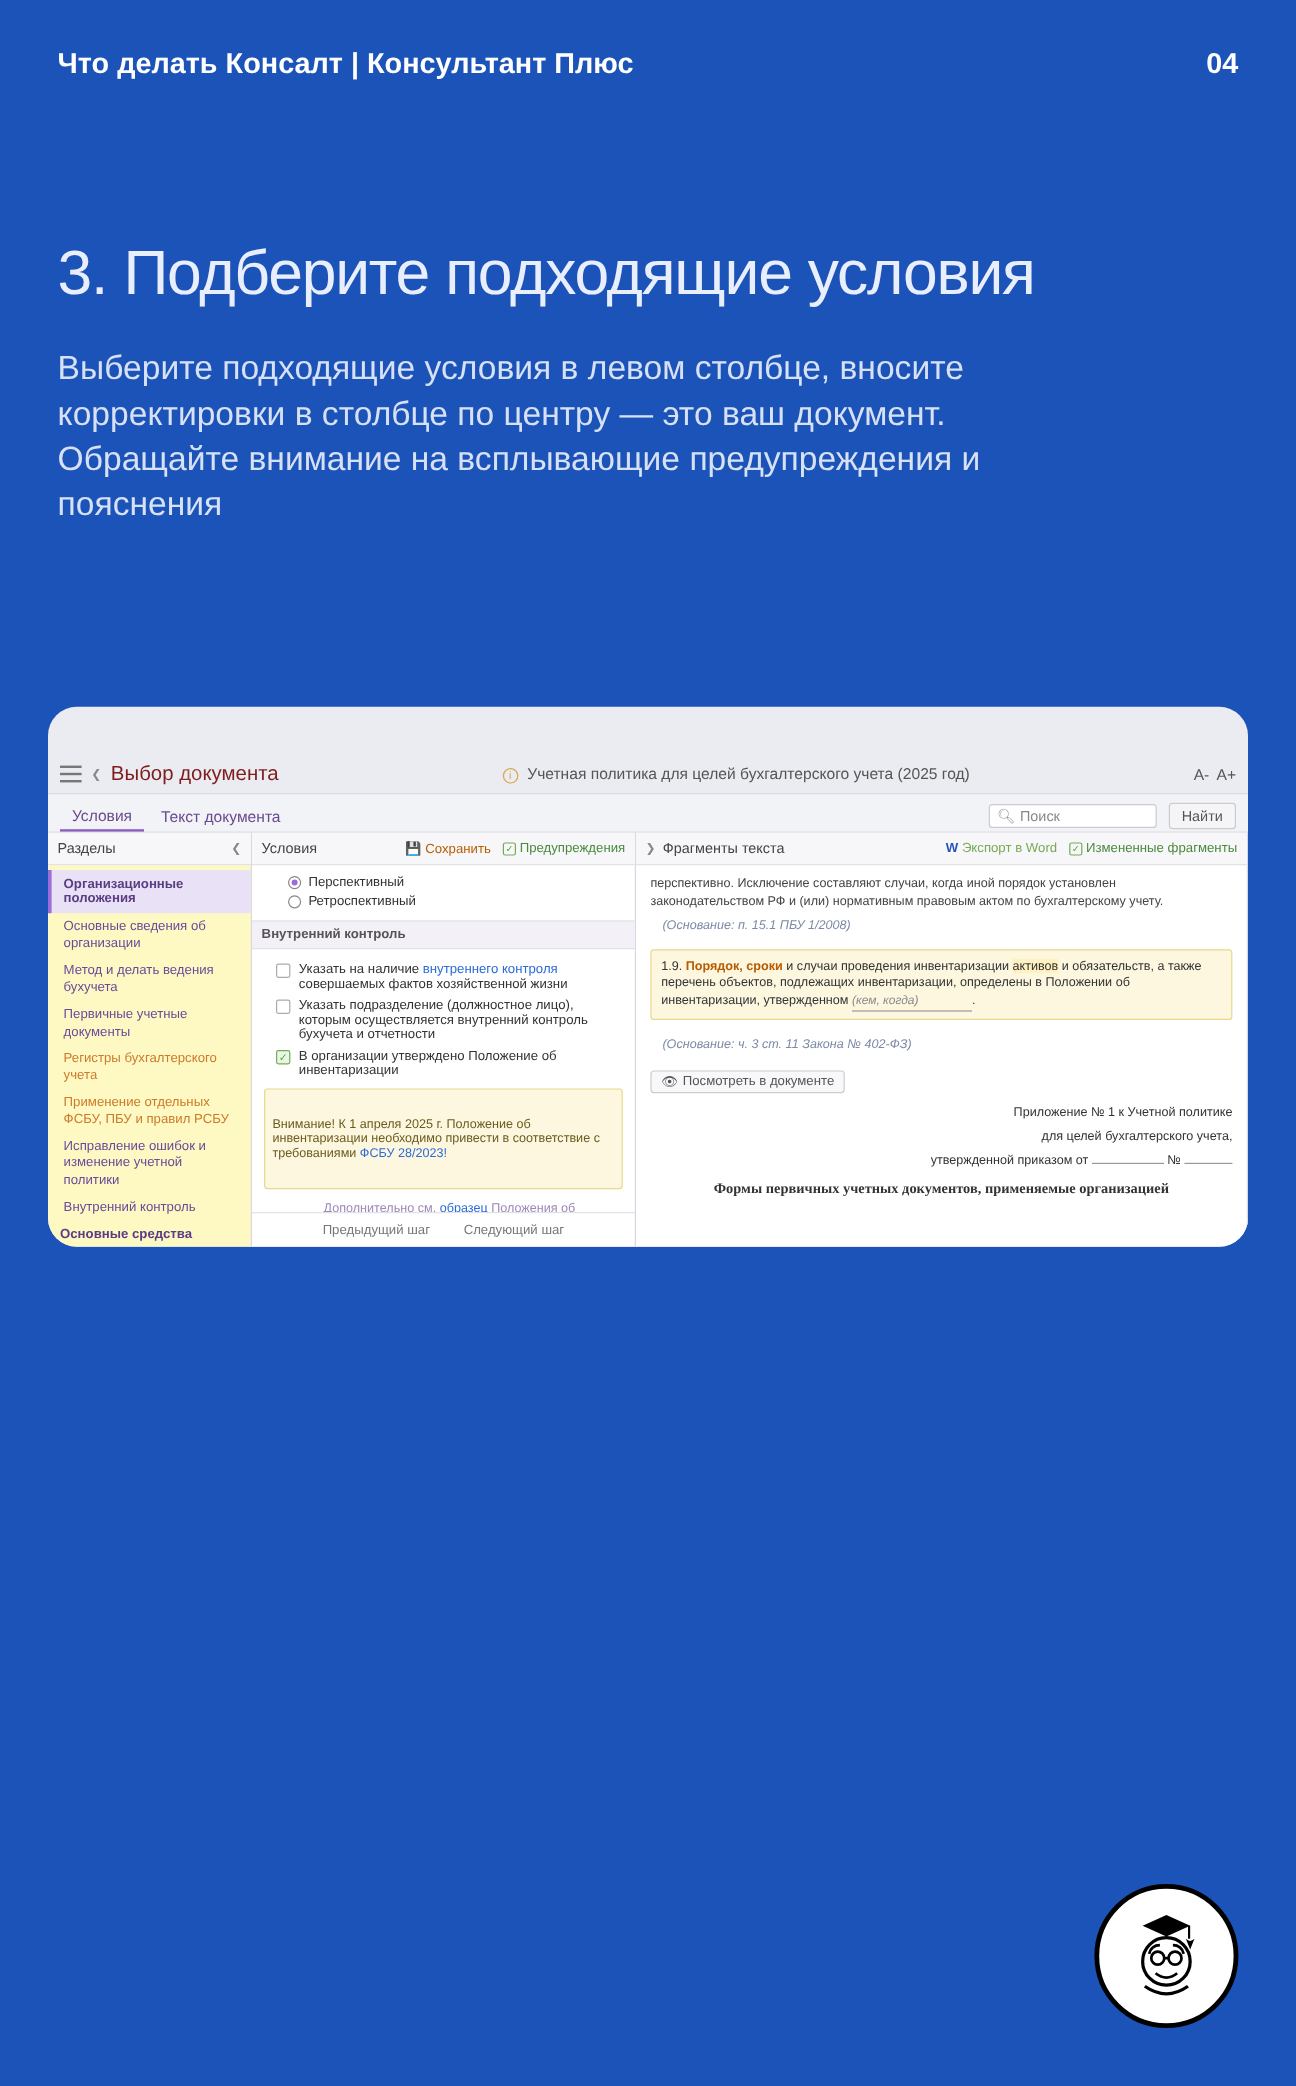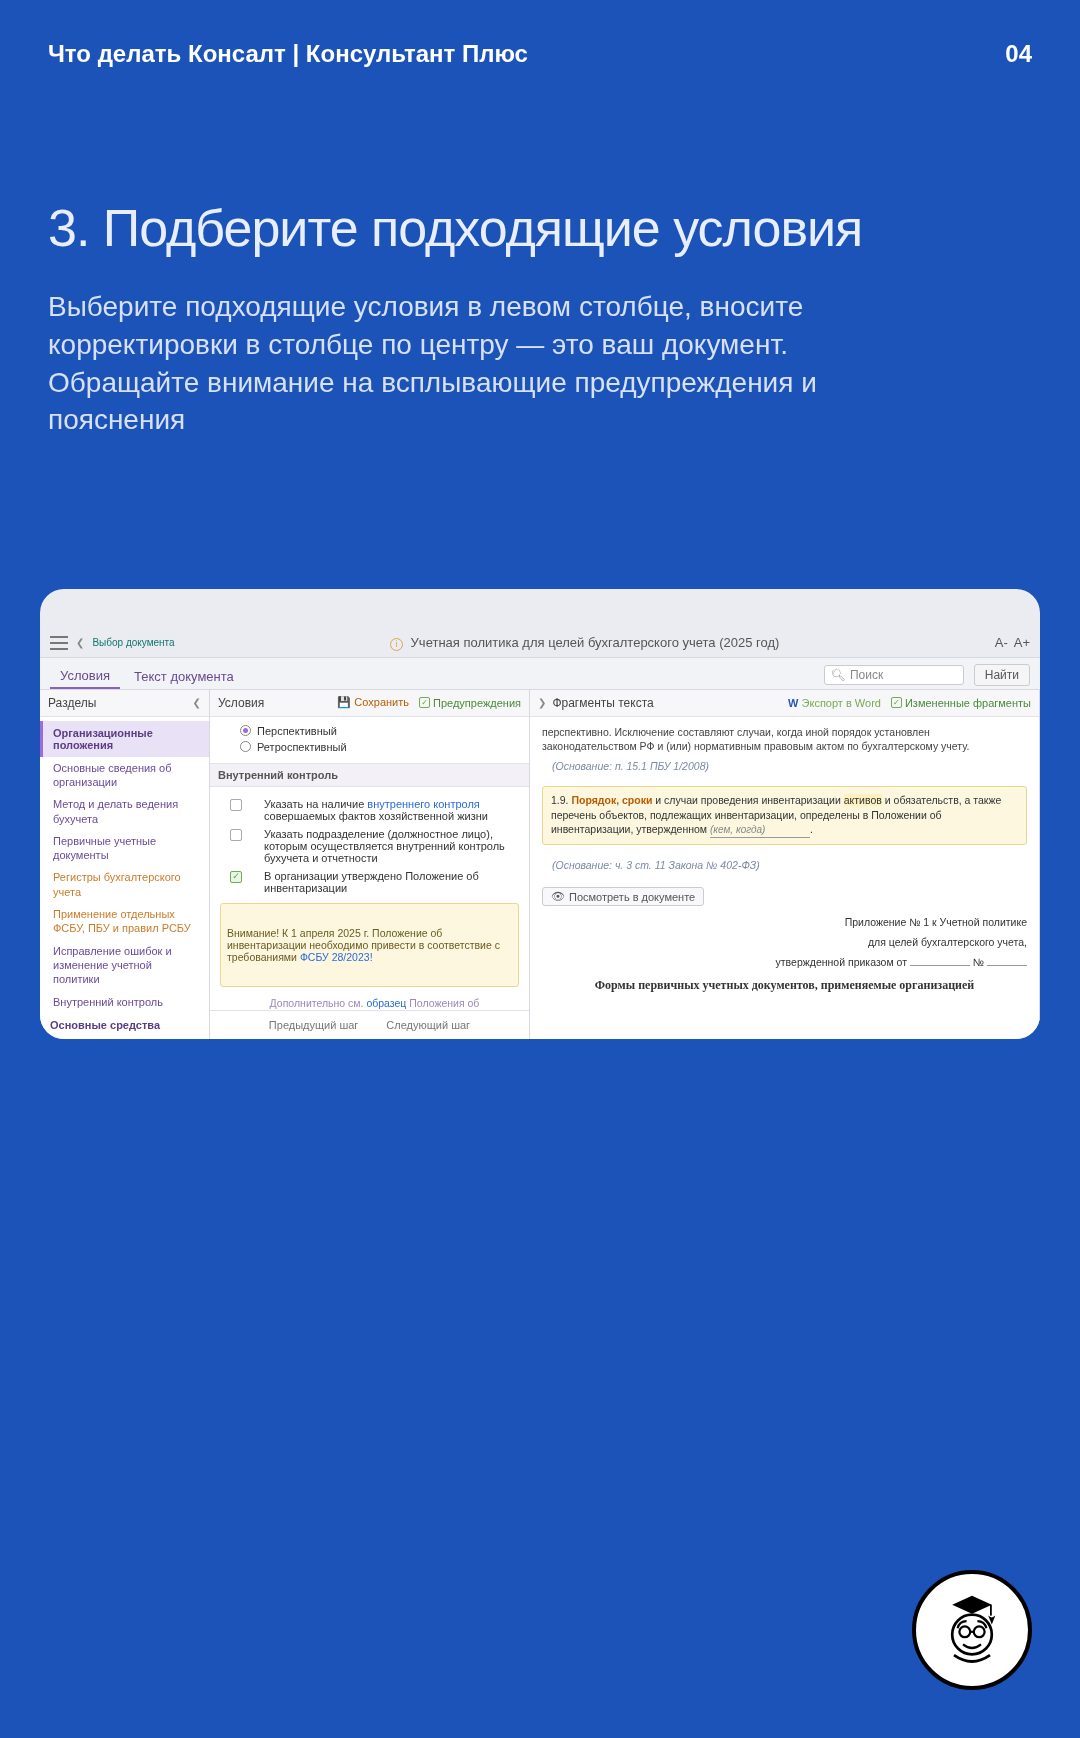--- a/index.html
+++ b/index.html
@@ -52,21 +52,21 @@
     gap: 8px;
     background: #eaecf1;
     border-bottom: 1px solid #d8d8e0;
     margin-top: 40px;
   }
   .menu-icon {
     width: 18px; height: 14px;
     display: flex; flex-direction: column; justify-content: space-between;
   }
   .menu-icon div { height: 2px; background: #777; }
-  .back-link { color: #0f766e; font-size: 10px; }
+  .back-link { color: #7f1d1d; font-size: 17px; }
   .doc-title-center {
     flex: 1;
     text-align: center;
     color: #555;
     font-size: 13px;
   }
   .fontsize { color: #555; font-size: 13px; display: flex; gap: 6px; }
   .tabs-row {
     display: flex;
     align-items: center;
@@ -84,21 +84,21 @@
   .spacer { flex: 1; }
   .search-box {
     display: flex; align-items: center; gap: 4px;
     border: 1px solid #ccc; border-radius: 3px;
     background: #fff; padding: 2px 6px;
     font-size: 12px; color: #888; width: 140px;
   }
   .find-btn { padding: 3px 10px; font-size: 12px; background: #f5f5f7; border: 1px solid #ccc; border-radius: 3px; color: #555; margin-left: 6px; }
   .three-col { display: flex; flex: 1; min-height: 0; }
   .col { border-right: 1px solid #d8d8e0; display: flex; flex-direction: column; }
-  .col-left { width: 170px; background: #ffffff; }
+  .col-left { width: 170px; background: #fef9c3; }
   .col-mid { width: 320px; background: #fff; }
   .col-right { flex: 1; background: #fff; }
   .col-header {
     display: flex; align-items: center; gap: 6px;
     padding: 6px 8px; font-size: 12px; color: #444;
     border-bottom: 1px solid #e2e2e8;
     background: #f7f7fa;
   }
   .col-header .actions { margin-left: auto; display: flex; gap: 10px; font-size: 11px; color: #7a5; align-items: center;}
   .left-list { padding: 4px 0; font-size: 11px; overflow: hidden; }
@@ -121,21 +121,21 @@
   .radio-row { display: flex; align-items: center; gap: 6px; padding: 2px 0 2px 20px; }
   .radio-dot {
     width: 11px; height: 11px; border: 1px solid #888; border-radius: 50%;
     display: inline-flex; align-items: center; justify-content: center;
   }
   .radio-dot.on::after { content:""; width:5px; height:5px; background:#9c6cd8; border-radius:50%; }
   .sub-header-bar {
     background: #f3f0f8; padding: 5px 8px; margin: 8px -10px;
     font-weight: 600; color: #555; border-top: 1px solid #e2e2e8; border-bottom: 1px solid #e2e2e8;
   }
-  .cbx-row { display: flex; gap: 22px; padding: 3px 0 3px 10px; align-items: flex-start; }
+  .cbx-row { display: flex; gap: 7px; padding: 3px 0 3px 10px; align-items: flex-start; }
   .cbx { width: 12px; height: 12px; border: 1px solid #aaa; border-radius: 2px; flex-shrink:0; margin-top:1px; display:inline-flex; align-items:center; justify-content:center; }
   .cbx.checked { background:#eaf6e5; border-color:#7a5; }
   .cbx.checked::after { content:"✓"; font-size:9px; color:#5a3; line-height:1; }
   .link-text { color: #2a6bd8; }
   .warning-box {
     background: #fdf7e0; border: 1px solid #e8d88e; border-radius: 3px;
     padding: 23px 6px; margin: 6px 0; font-size: 10.5px; color: #6b5c1e;
   }
   .supp-note { color: #9b89b7; font-size: 10.5px; padding: 4px 0 6px 10px; text-align: center; }
   .mid-footer {

